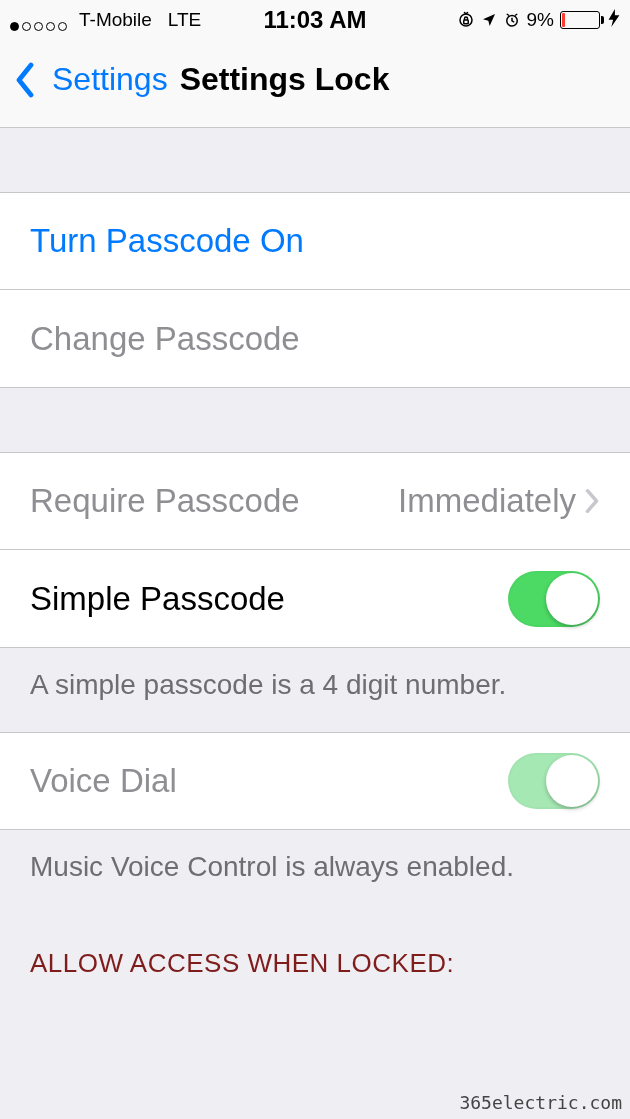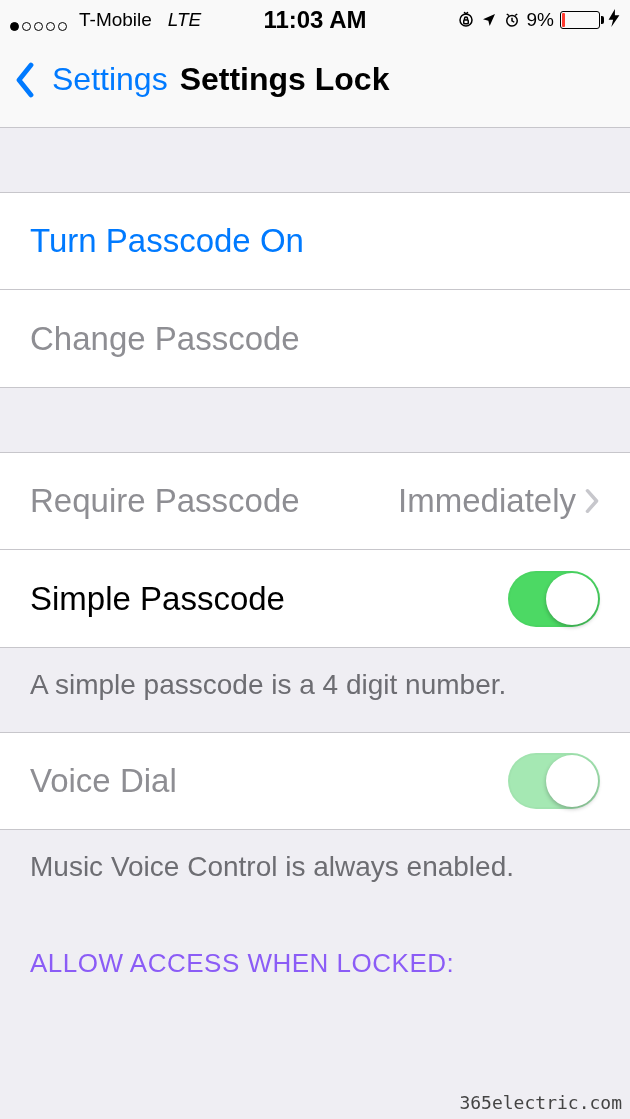--- a/index.html
+++ b/index.html
@@ -24,21 +24,21 @@
     position: relative;
   }
   .status-left { display: flex; align-items: flex-end; gap: 6px; }
   .signal-dots { display: flex; gap: 3px; align-items: center; }
   .signal-dot {
     width: 9px; height: 9px; border-radius: 50%;
     border: 1.5px solid #000;
   }
   .signal-dot.filled { background: #000; }
   .carrier { font-size: 19px; margin-left: 6px; }
-  .network { font-size: 19px; margin-left: 10px; font-style: italic; }
+  .network { font-size: 19px; margin-left: 10px; }
   .status-center {
     position: absolute; left: 0; right: 0;
     text-align: center; font-size: 24px; font-weight: 600;
     pointer-events: none;
   }
   .status-right { margin-left: auto; display: flex; align-items: center; gap: 6px; }
   .status-icon { display: inline-flex; }
   .battery-pct { font-size: 19px; }
   .battery {
     width: 40px; height: 18px; border: 1.8px solid #000; border-radius: 3px;
@@ -120,21 +120,21 @@
 
   .footer-text {
     padding: 18px 30px 28px 30px;
     font-size: 28px;
     color: #6d6d72;
     line-height: 1.35;
   }
   .section-header {
     padding: 34px 30px 10px 30px;
     font-size: 26px;
-    color: #8b5cf6;
+    color: #7f1d1d;
     letter-spacing: 0.5px;
   }
 
   .watermark {
     position: absolute;
     bottom: 6px; right: 8px;
     font-size: 18px;
     color: #444;
     font-family: monospace, sans-serif;
   }

